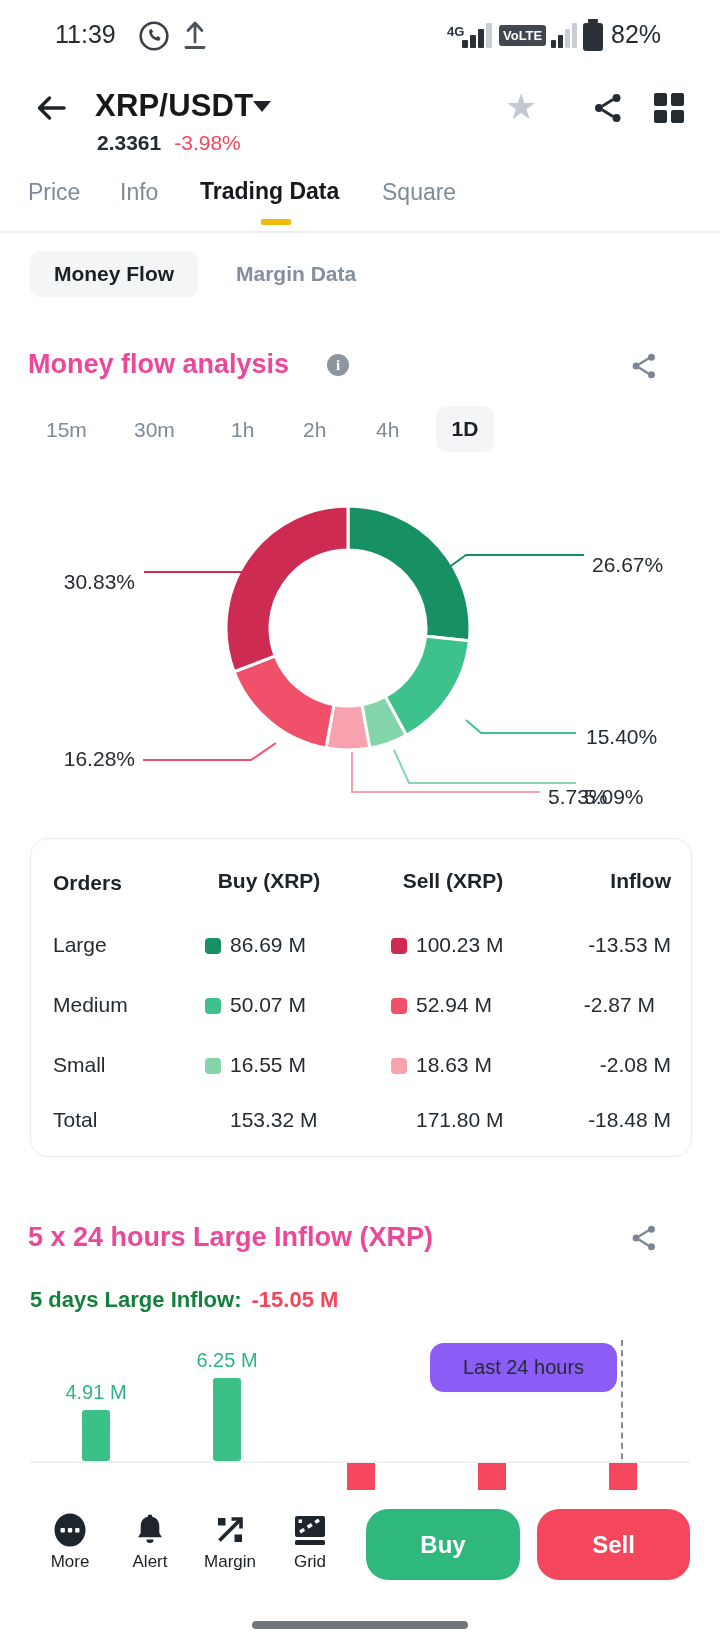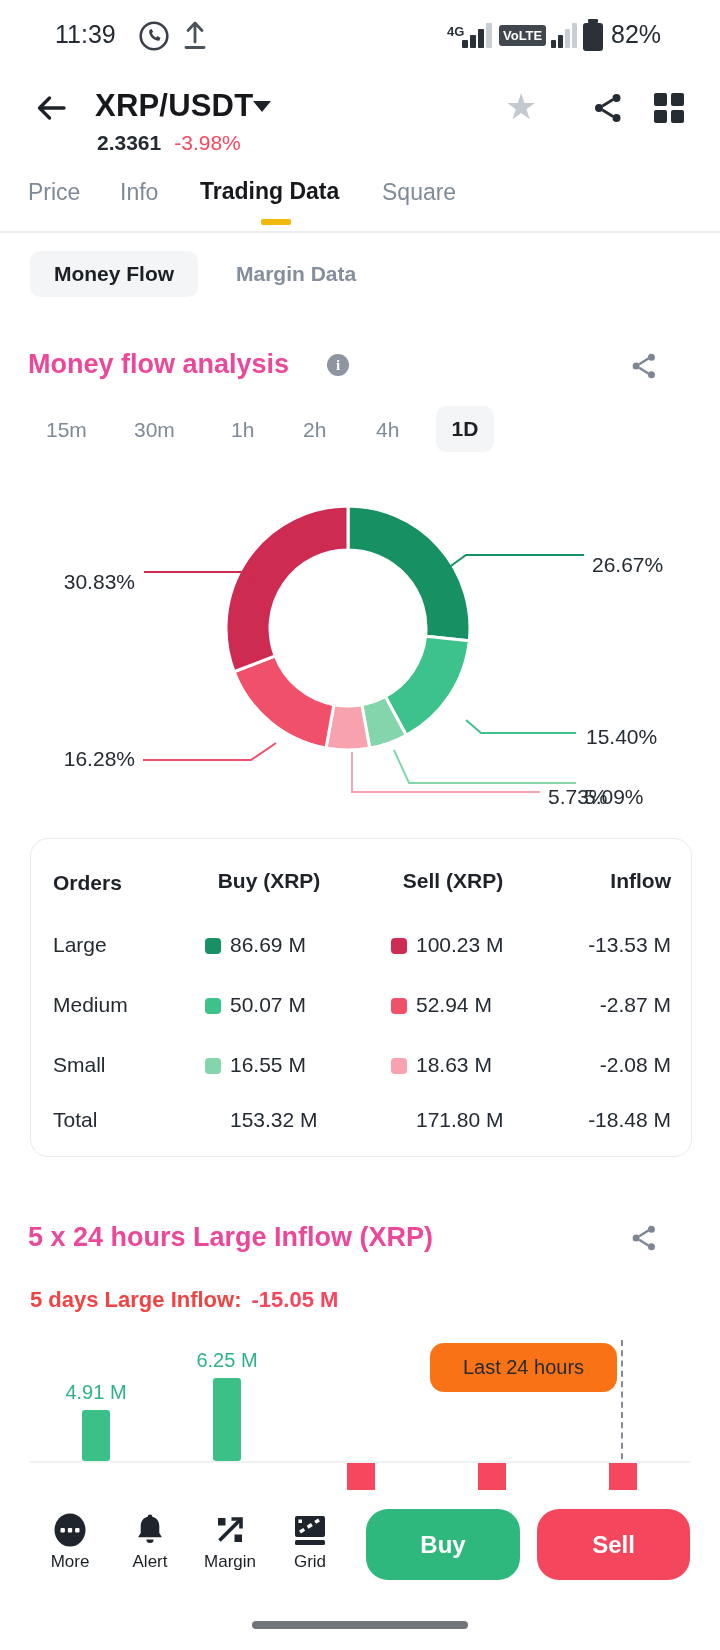--- a/index.html
+++ b/index.html
@@ -31,23 +31,23 @@
   .info-icon{width:22px;height:22px;border-radius:50%;background:#8d95a1;color:#fff;
              font-size:15px;font-weight:700;display:flex;align-items:center;justify-content:center;font-family:"Liberation Serif",serif;}
   
   .card{border:1.5px solid #e7eaee;border-radius:18px;background:#fff;}
   .th{font-size:21px;font-weight:600;color:#1e2329;}
   .td{font-size:21px;color:#252b33;}
   .swatch{width:16px;height:16px;border-radius:4px;display:inline-block;}
   
   .baseline{background:#f0f1f3;}
   .bar-label{font-size:20px;font-weight:500;color:#2eb384;text-align:center;}
-  .annotation-pill{background:#f97316;border-radius:14px;font-size:20px;color:#252b33;}
+  .annotation-pill{background:#8b5cf6;border-radius:14px;font-size:20px;color:#252b33;}
   .dashed-line{border-left:2.5px dashed #848b94;width:0;}
-  .subtitle-label{font-size:22px;font-weight:600;color:#ef4444;}
+  .subtitle-label{font-size:22px;font-weight:600;color:#15803d;}
   .subtitle-value{font-size:22px;font-weight:700;color:#f6465d;}
   
   .bottom-nav{background:#ffffff;}
   .nav-item{width:90px;text-align:center;}
   .nav-label{font-size:17px;color:#1b2026;margin-top:4px;}
   .action-btn{border-radius:22px;color:#fff;font-size:24px;font-weight:600;
               display:flex;align-items:center;justify-content:center;border:none;}
   .home-indicator{background:#70747b;border-radius:4px;}
   svg{display:block;}
   text{font-family:"Liberation Sans","DejaVu Sans",sans-serif;}
@@ -198,21 +198,21 @@
     <span class="abs td" style="left:385px;top:1px;">100.23 M</span>
     <span class="abs td" style="right:20px;top:1px;">-13.53 M</span>
   </div>
 
   <div class="abs" style="left:0;top:153px;width:660px;height:30px;">
     <span class="abs td" style="left:22px;top:1px;">Medium</span>
     <span class="abs swatch" style="left: 174px; top: 6px; background: rgb(61, 194, 140);"></span>
     <span class="abs td" style="left:199px;top:1px;">50.07 M</span>
     <span class="abs swatch" style="left: 360px; top: 6px; background: rgb(240, 80, 106);"></span>
     <span class="abs td" style="left:385px;top:1px;">52.94 M</span>
-    <span class="abs td" style="right:20px;top:1px;">-2.87 M</span>
+    <span class="abs td" style="right:36px;top:1px;">-2.87 M</span>
   </div>
 
   <div class="abs" style="left:0;top:213px;width:660px;height:30px;">
     <span class="abs td" style="left:22px;top:1px;">Small</span>
     <span class="abs swatch" style="left: 174px; top: 6px; background: rgb(133, 213, 172);"></span>
     <span class="abs td" style="left:199px;top:1px;">16.55 M</span>
     <span class="abs swatch" style="left: 360px; top: 6px; background: rgb(247, 162, 174);"></span>
     <span class="abs td" style="left:385px;top:1px;">18.63 M</span>
     <span class="abs td" style="right:20px;top:1px;">-2.08 M</span>
   </div>

